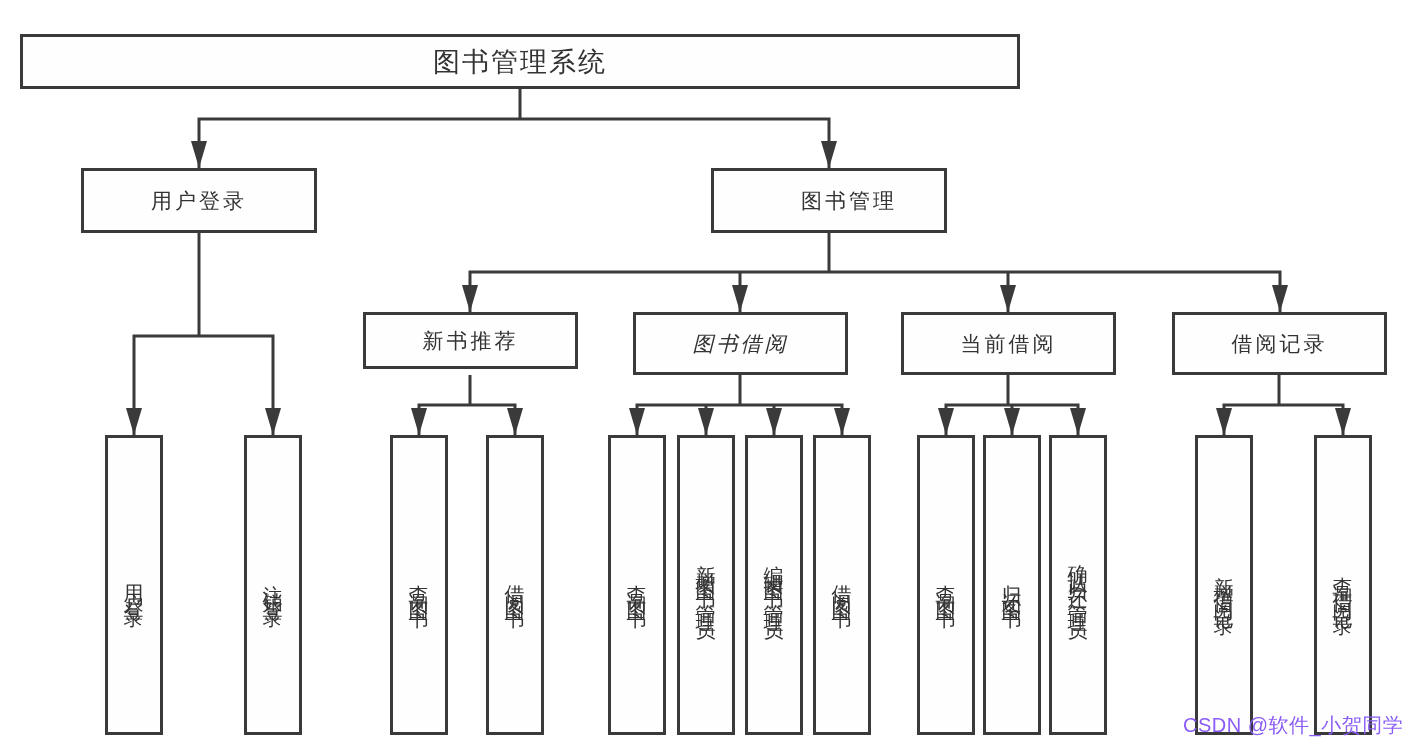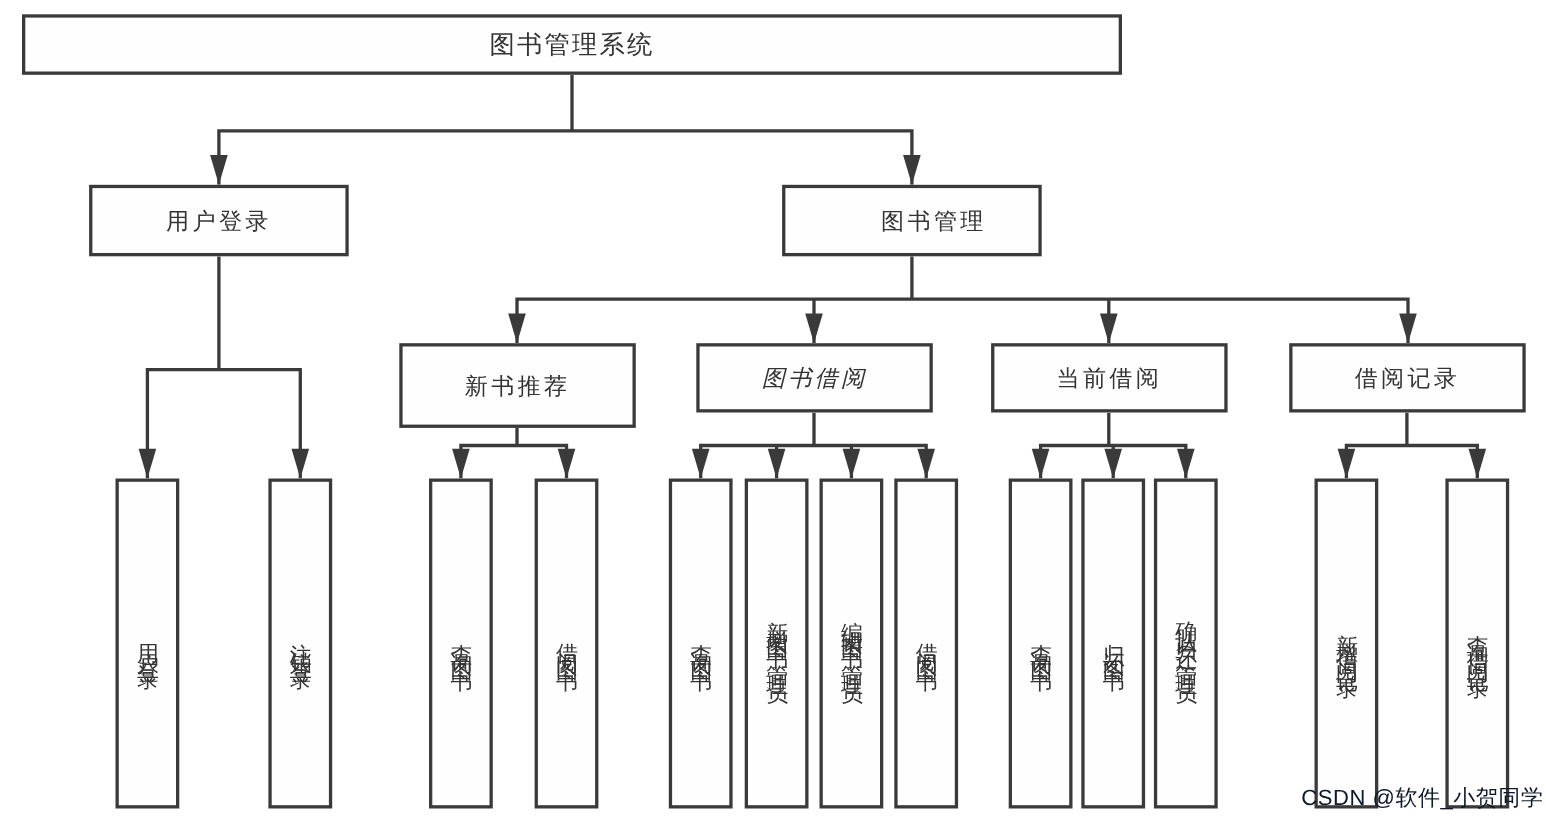--- a/index.html
+++ b/index.html
@@ -39,36 +39,37 @@
     align-items: center;
     justify-content: center;
     color: #333333;
   }
   .h-node {
     font-size: 21px;
     letter-spacing: 3px;
     white-space: nowrap;
   }
   .root-node {
-    font-size: 23px;
+    font-size: 27px;
     letter-spacing: 2px;
+    margin-top: 21px;
   }
   .v-node {
     writing-mode: vertical-rl;
     font-size: 20px;
     letter-spacing: 8px;
     line-height: 1;
   }
   .watermark {
     position: absolute;
     left: 1183px;
     top: 712px;
     width: 220px;
     font-size: 20px;
-    color: #0f172a;
+    color: #8b5cf6;
     white-space: nowrap;
     letter-spacing: 0.5px;
   }
 </style>
 </head>
 <body>
 
 <div class="canvas">
 
   <svg class="connectors" viewBox="0 0 1405 747" aria-hidden="true">
@@ -117,21 +118,21 @@
     <path d="M1224 435 V405 H1343 V435"></path>
     <polygon points="1216,408 1232,408 1224,435"></polygon>
     <polygon points="1335,408 1351,408 1343,435"></polygon>
   </svg>
 
   <div class="node h-node root-node" style="left:20px; top:13px; width:1000px; height:55px;">图书管理系统</div>
 
   <div class="node h-node" style="left:81px; top:168px; width:236px; height:65px;">用户登录</div>
   <div class="node h-node" style="left:711px; top:168px; width:236px; height:65px;padding-left:40px;">图书管理</div>
 
-  <div class="node h-node" style="left:363px; top:312px; width:215px; height:77px;">新书推荐</div>
+  <div class="node h-node" style="left:363px; top:312px; width:215px; height:57px;">新书推荐</div>
   <div class="node h-node" style="left:633px; top:312px; width:215px; height:63px;font-style:italic;">图书借阅</div>
   <div class="node h-node" style="left:901px; top:312px; width:215px; height:63px;">当前借阅</div>
   <div class="node h-node" style="left:1172px; top:312px; width:215px; height:63px;">借阅记录</div>
 
   <div class="node v-node" style="left:105px; top:435px; width:58px; height:300px;">用户登录</div>
   <div class="node v-node" style="left:244px; top:435px; width:58px; height:300px;">注销登录</div>
 
   <div class="node v-node" style="left:390px; top:435px; width:58px; height:300px;">查询图书</div>
   <div class="node v-node" style="left:486px; top:435px; width:58px; height:300px;">借阅图书</div>
 

